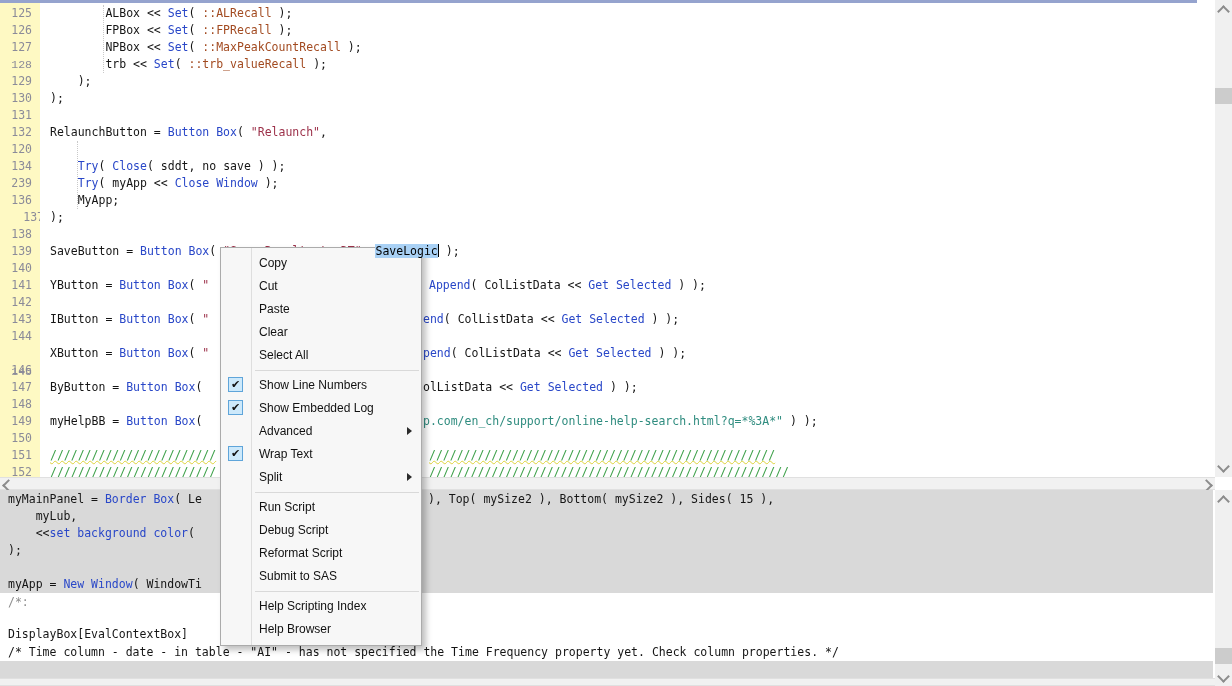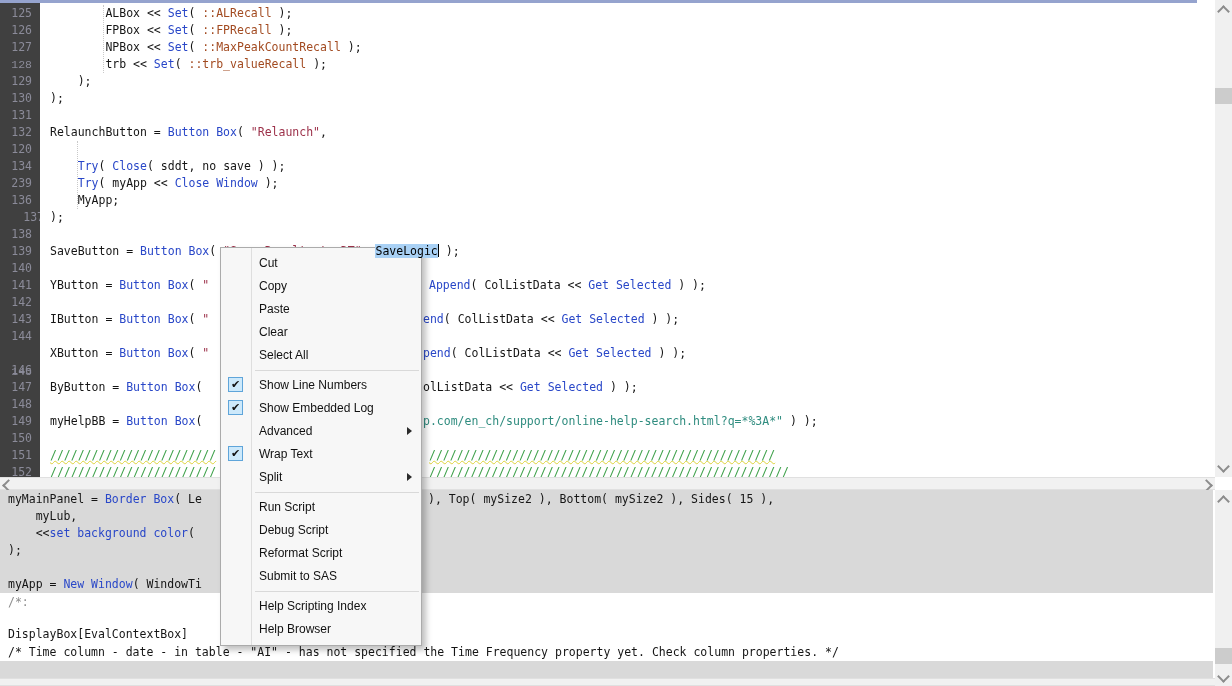--- a/index.html
+++ b/index.html
@@ -1,21 +1,21 @@
 <!DOCTYPE html>
 <html><head>
 <meta charset="utf-8">
 <style>
   html,body{margin:0;padding:0;background:#fff;}
   #screen{position:relative;width:1232px;height:686px;background:#ffffff;overflow:hidden;
           font-family:"DejaVu Sans Mono",monospace;font-size:11.5px;color:#151515;}
   
   #top-pane{position:absolute;left:0;top:0;width:1232px;height:477px;background:#fff;}
   #accent{position:absolute;left:0;top:0;width:1197px;height:3px;background:#95a3ce;}
-  #gutter{position:absolute;left:0;top:3px;width:48px;height:474px;background:#404040;border-right:1px solid #c6c6cf;box-sizing:border-box;}
+  #gutter{position:absolute;left:0;top:3px;width:48px;height:474px;background:#fef9c3;border-right:1px solid #c6c6cf;box-sizing:border-box;}
   .ln{position:absolute;left:0;width:32px;text-align:right;color:#8b8b99;line-height:17px;}
   #code-area{position:absolute;left:40px;top:3px;width:1175px;height:474px;background:#fff;overflow:hidden;}
   .cl{position:absolute;left:0;width:100%;height:17px;line-height:17px;white-space:pre;padding-left:10px;box-sizing:border-box;}
   .rfrag{position:absolute;top:0;white-space:pre;}
   .guide{position:absolute;width:0;border-left:1px dotted #c9c9c9;}
   
   .seg-p{color:#151515}
   .seg-k{color:#2947c8}
   .seg-s{color:#9c3049}
   .seg-g{color:#a24a20}
@@ -146,22 +146,22 @@
       <div class="bl" style="top: 52px;"><span class="seg-p">);</span></div>
       <div class="bl" style="top: 69px;"></div>
       <div class="bl" style="top: 86px;"><span class="seg-p">myApp = </span><span class="seg-k">New Window</span><span class="seg-p">( WindowTi</span></div>
       <div class="bl" style="top: 104px;"><span class="seg-res">/*:</span></div>
       <div class="bl" style="top: 136px;"><span class="seg-p">DisplayBox[EvalContextBox]</span></div>
       <div class="bl" style="top: 154px;"><span class="seg-p">/* Time column - date - in table - "AI" - has not specified the Time Frequency property yet. Check column properties. */</span></div>
     </div>
 
   <div id="context-menu">
     <div id="menu-gutterline"></div>
-  <div class="menu-item"><span>Cut</span></div>
-      <div class="menu-item"><span>Copy</span></div>
+  <div class="menu-item"><span>Copy</span></div>
+      <div class="menu-item"><span>Cut</span></div>
       <div class="menu-item"><span>Paste</span></div>
       <div class="menu-item"><span>Clear</span></div>
       <div class="menu-item"><span>Select All</span></div>
       <div class="menu-sep"></div>
       <div class="menu-item"><span class="mcheck">✔</span><span>Show Line Numbers</span></div>
       <div class="menu-item"><span class="mcheck">✔</span><span>Show Embedded Log</span></div>
       <div class="menu-item"><span>Advanced</span><span class="marrow"></span></div>
       <div class="menu-item"><span class="mcheck">✔</span><span>Wrap Text</span></div>
       <div class="menu-item"><span>Split</span><span class="marrow"></span></div>
       <div class="menu-sep"></div>

